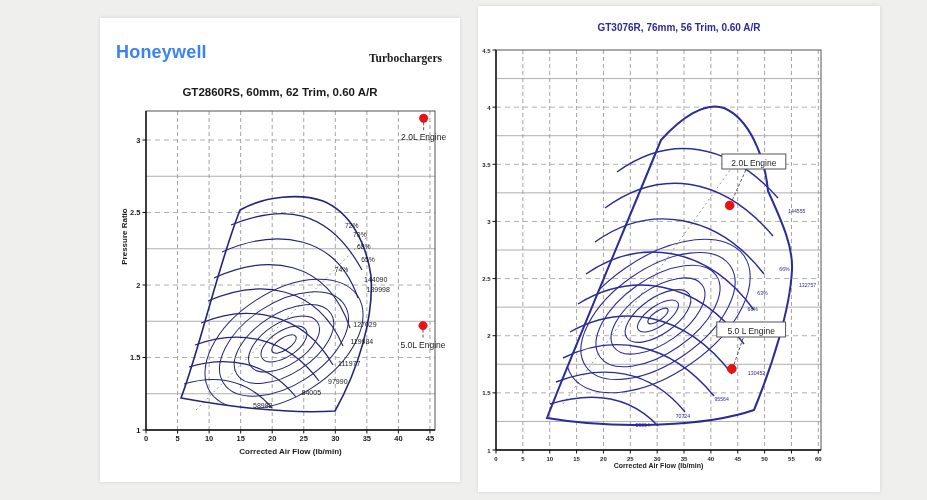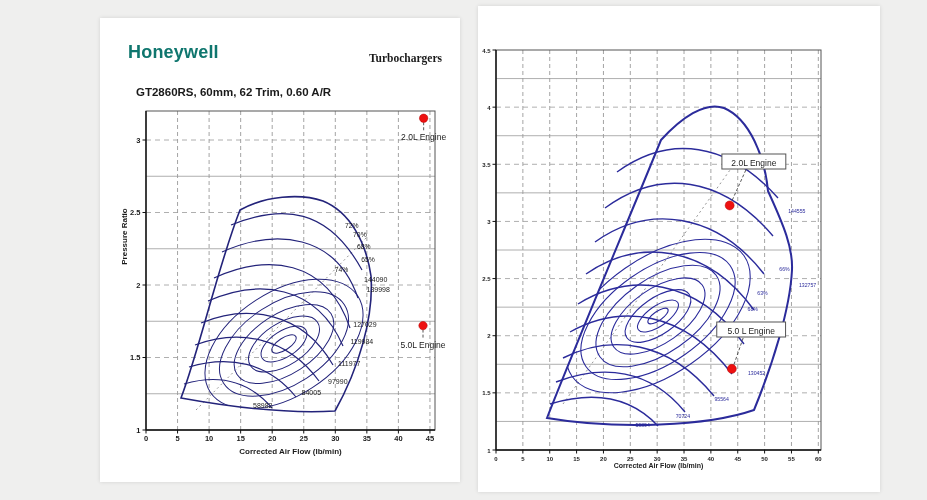--- a/index.html
+++ b/index.html
@@ -2,26 +2,26 @@
 <html><head>
 <meta charset="utf-8">
 <style>
   html,body{margin:0;padding:0;}
   body{width:927px;height:500px;overflow:hidden;background:#efefee;
        font-family:"Liberation Sans", sans-serif;position:relative;}
   .stage{position:absolute;inset:0;}
   .card{position:absolute;background:#ffffff;box-shadow:0 0 4px rgba(0,0,0,0.12);}
   .card-left{left:100px;top:18px;width:360px;height:464px;}
   .card-right{left:478px;top:6px;width:402px;height:486px;}
-  .brand{position:absolute;left:28px;top:24px;font-size:18px;font-weight:bold;
-         color:#0f766e;letter-spacing:0.2px;}
+  .brand{position:absolute;left:16px;top:24px;font-size:18px;font-weight:bold;
+         color:#3b82f6;letter-spacing:0.2px;}
   .division{position:absolute;right:18px;top:34px;font-size:11.5px;font-weight:bold;
             color:#1a1a1a;font-family:"Liberation Serif", serif;margin-left:24px;}
-  .chart-title-left{position:absolute;left:0;top:68px;width:100%;
-            font-size:11.5px;font-weight:bold;color:#1a1a1a;margin-left:36px;}
+  .chart-title-left{position:absolute;left:0;top:68px;width:100%;text-align:center;
+            font-size:11.5px;font-weight:bold;color:#1a1a1a;}
   .chart-title-right{position:absolute;left:0;top:16px;width:100%;text-align:center;
             font-size:10px;font-weight:bold;color:#2b2b9b;}
   svg{position:absolute;left:0;top:0;font-family:"Liberation Sans", sans-serif;}
   .xlabel-left{position:absolute;left:46px;width:289px;top:429px;text-align:center;
             font-size:8px;font-weight:bold;color:#1a1a1a;}
   .ylabel-left{position:absolute;left:-18px;top:214px;width:84px;text-align:center;
             transform:rotate(-90deg);font-size:8px;font-weight:bold;color:#1a1a1a;}
   .xlabel-right{position:absolute;left:18px;width:325px;top:456px;text-align:center;
             font-size:7px;font-weight:bold;color:#222222;}
 </style>
@@ -138,20 +138,21 @@
           <text x="323.0109170305677" y="329.6" text-anchor="middle" font-size="8.5" fill="#1a1a1a">5.0L Engine</text>
           <circle cx="323.0109170305677" cy="307.6" r="4.2" fill="#ee1111" stroke="#b00000" stroke-width="0.5"></circle>
         </g>
     </svg>
 
     <div class="xlabel-left">Corrected Air Flow (lb/min)</div>
     <div class="ylabel-left">Pressure Ratio</div>
   </div>
 
   <div class="card card-right">
+    <div class="chart-title-right">GT3076R, 76mm, 56 Trim, 0.60 A/R</div>
 
     <svg id="chart-right" width="402" height="486" viewBox="0 0 402 486">
       <defs>
         <clipPath id="clipR">
           <path d="M69,412 C95,345 150,215 183,134 C203,112 227,95 246,102 C272,113 287,152 290,185 C306,220 315,242 314,264 C312,304 294,360 276,404 C230,420 140,424 69,412 Z"></path>
         </clipPath>
       </defs>
       <g id="grid-right">
           <line x1="44.85950413223141" y1="44" x2="44.85950413223141" y2="444" stroke="#9a9a9a" stroke-width="0.9" stroke-dasharray="4,3"></line>
           <line x1="71.71900826446281" y1="44" x2="71.71900826446281" y2="444" stroke="#9a9a9a" stroke-width="0.9" stroke-dasharray="4,3"></line>

